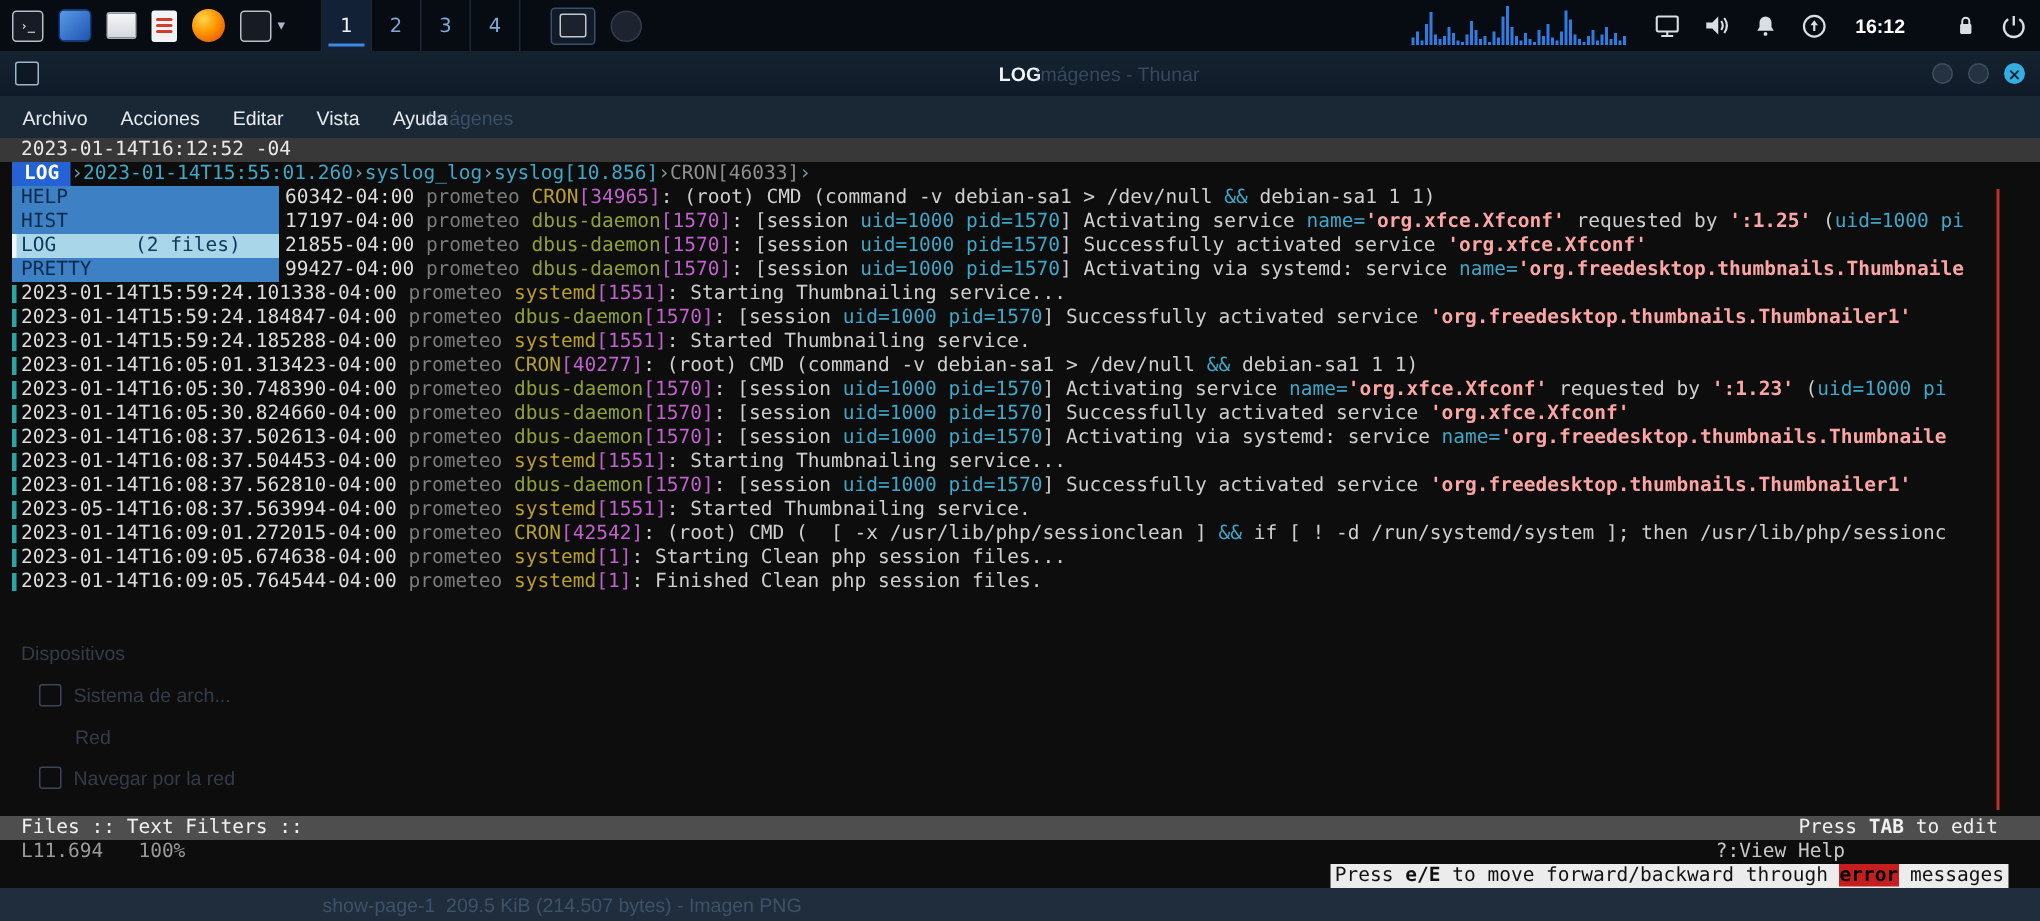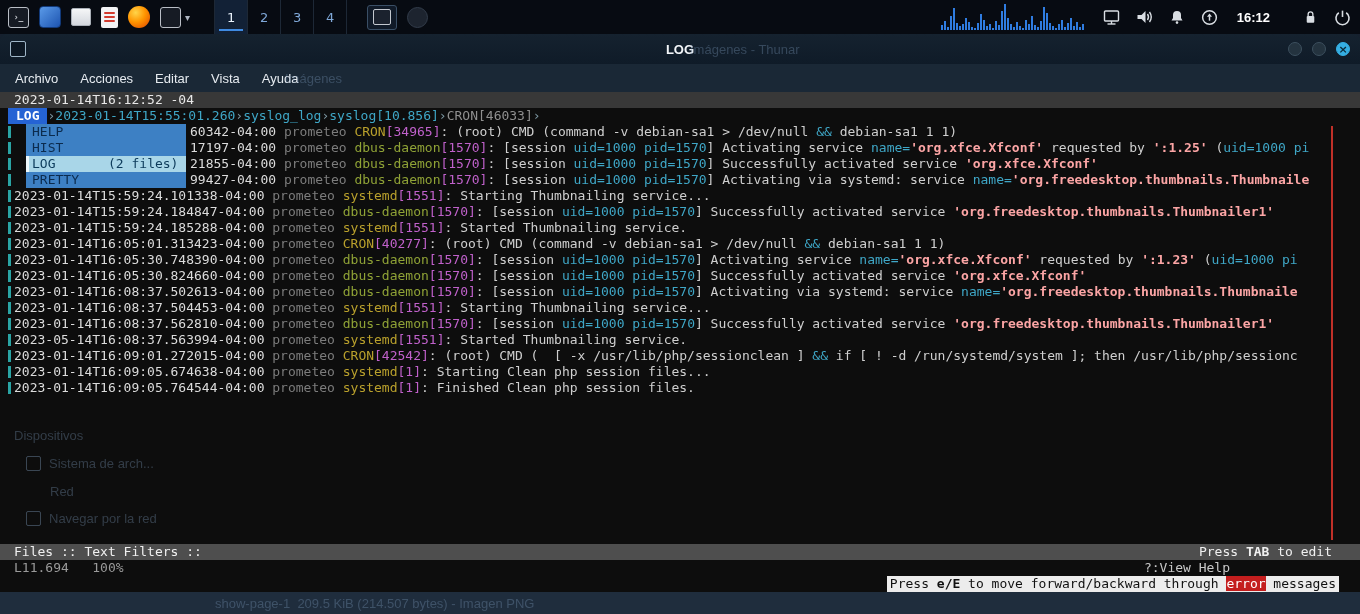--- a/index.html
+++ b/index.html
@@ -50,33 +50,33 @@
   .csep{color:#7f9aa5;}
   .crumb{color:#3fa7c7;}
   .crumb.dim{color:#8f8f8f;}
   .loglines{flex:1;overflow:hidden;}
   .log-line{height:16px;white-space:pre;overflow:hidden;padding-left:14px;position:relative;}
   .log-line::before{content:'';position:absolute;left:8px;top:2px;width:3px;height:12px;background:#2aa4a4;}
   .log-line.covered{padding-left:190px;}
   .s-ts{color:#dcdcdc}.s-host{color:#7c7c7c}.s-py{color:#b9a02c}.s-pg{color:#8fa236}
   .s-pid{color:#c061cb}.s-txt{color:#cfcfcf}.s-kw{color:#3fa7c7}.s-str{color:#fca5a5;font-weight:bold}
   .dropdown{position:absolute;left:8px;top:32px;width:178px;z-index:6;}
-  .dd-row{height:16px;background:#3d80c4;color:#0b2b4e;display:flex;white-space:pre;padding-left:6px;position:relative;box-sizing:border-box;margin-left:18px;}
+  .dd-row{height:16px;background:#3d80c4;color:#0b2b4e;display:flex;white-space:pre;padding-left:6px;position:relative;box-sizing:border-box;}
   .dd-row.sel{background:#a9d6e8;color:#0c3a5a;}
   .dd-row.sel::before{content:'';position:absolute;left:0;top:0;bottom:0;width:3px;background:#eef7fb;}
   .dd-label{display:inline-block;width:76px;}
   .redline{position:absolute;top:34px;bottom:52px;right:27px;width:2px;background:#c03028;z-index:4;}
   .statusbar{height:16px;background:#4e4e4e;color:#f0f0f0;display:flex;justify-content:space-between;padding:0 28px 0 14px;white-space:pre;flex:none;}
   .sb-right b{font-weight:bold;}
   .inforow{height:16px;background:#0d0d0d;color:#9a9a9a;display:flex;justify-content:space-between;padding:0 130px 0 14px;white-space:pre;flex:none;}
   .ir-right{color:#c8c8c8;}
   .helprow{height:16px;background:#0d0d0d;display:flex;justify-content:flex-end;padding-right:21px;white-space:pre;flex:none;}
   .helpbox{background:#ececec;color:#111;padding:0 3px;}
   .helpbox b{font-weight:bold;}
-  .helpbox .err{background:#c41e1e;color:#ffffff;font-weight:normal;}
+  .helpbox .err{background:#c41e1e;color:#000000;font-weight:bold;}
 
   
   .ghost{position:absolute;color:rgba(128,158,190,0.33);font:13px "Liberation Sans",sans-serif;pointer-events:none;white-space:pre;}
   .tbar-ghost{left:690px;top:8px;}
   .menu-ghost{left:285px;top:7px;}
   .ghost-item{position:absolute;display:flex;gap:8px;align-items:center;color:rgba(128,158,190,0.33);font:13px "Liberation Sans",sans-serif;pointer-events:none;z-index:1;}
   .ghost-ico{width:13px;height:13px;border:1px solid rgba(128,158,190,0.4);border-radius:2px;flex:none;}
 
   
   .desktop-strip{position:absolute;left:0;top:592px;width:1360px;height:22px;background:#1f2d3d;}

